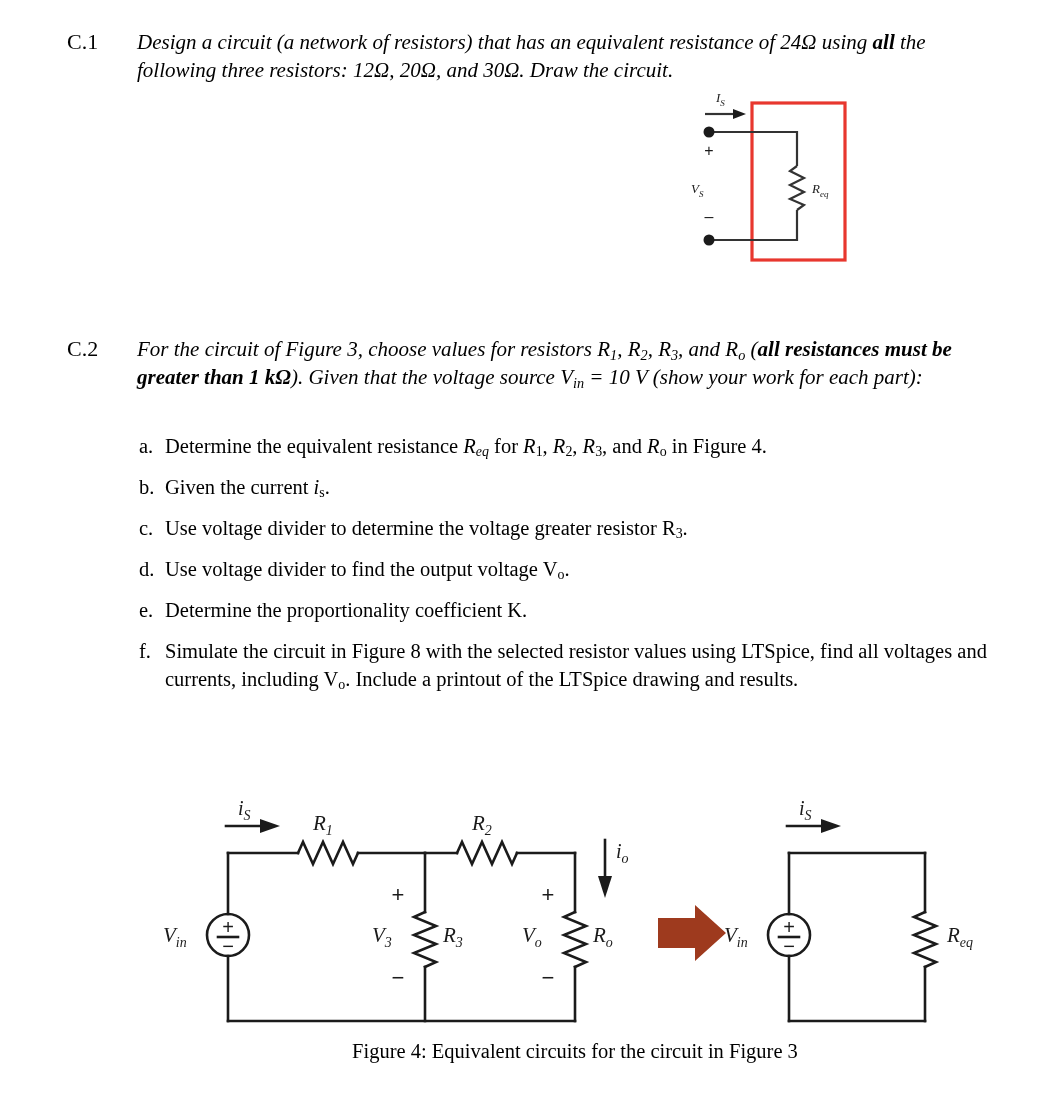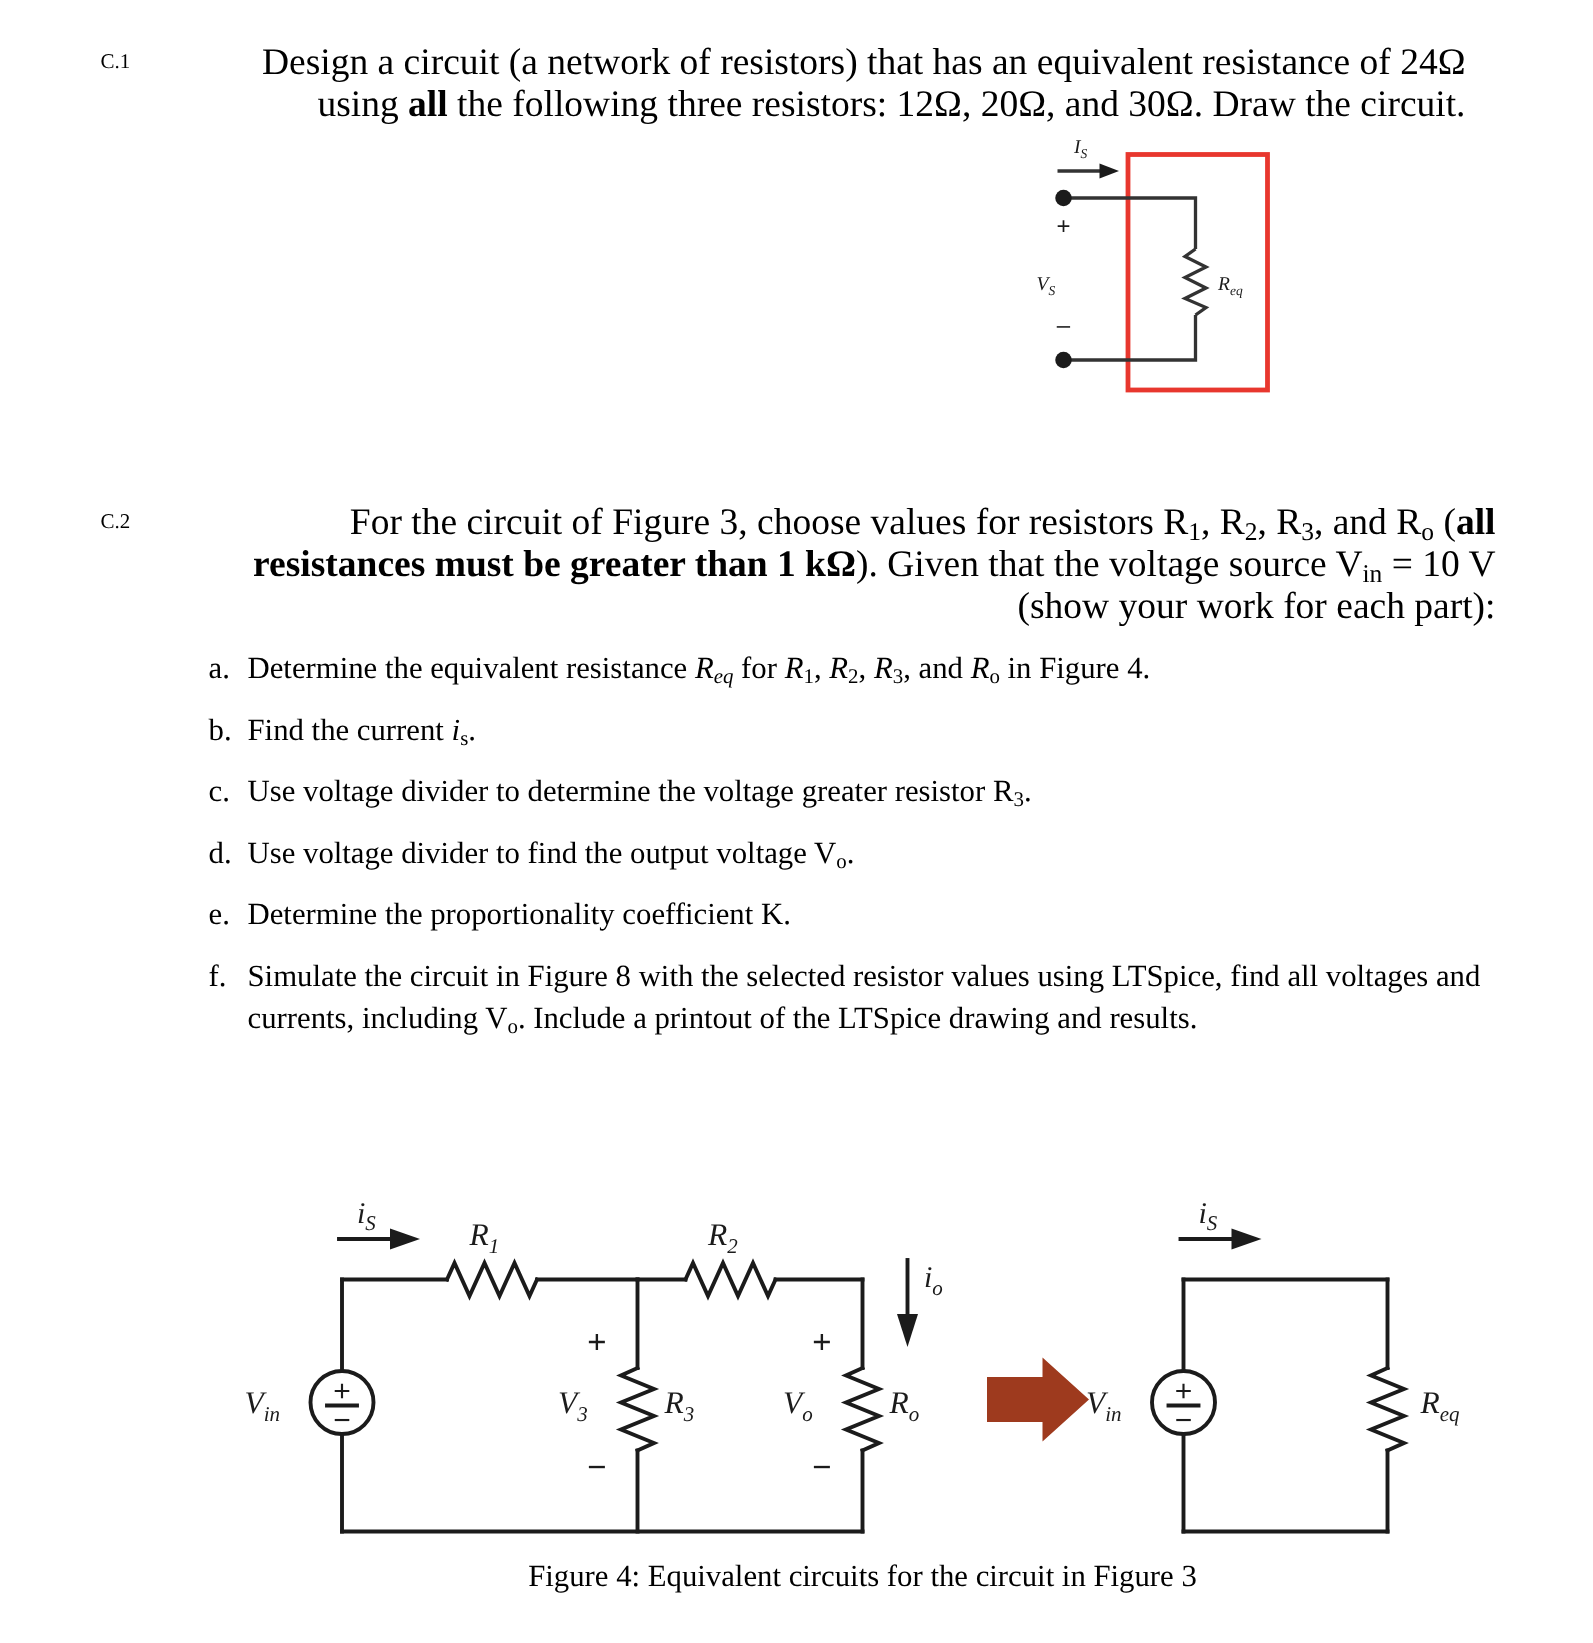--- a/index.html
+++ b/index.html
@@ -19,31 +19,32 @@
 
   
   .problem {
     position: absolute;
     display: block;
   }
   .prob-label {
     position: absolute;
     left: 0;
     top: 0;
-    font-size: 14px;
+    font-size: 22px;
     line-height: 28px;
     white-space: nowrap;
   }
   .prob-body {
     position: absolute;
     left: 70px;
     top: 0;
-    font-size: 25px;
+    font-size: 21px;
     line-height: 28px;
-    text-align: right;
+    text-align: left;
+    font-style: italic;
   }
   .prob-body b { font-weight: bold; }
 
   sub.v {
     font-size: 0.68em;
     vertical-align: -0.25em;
     line-height: 0;
   }
 
   
@@ -147,21 +148,21 @@
   <div class="prob-body" style="width:860px;" id="c2-body"><span>For the circuit of Figure 3, choose values for resistors R</span><sub class="v">1</sub><span>, R</span><sub class="v">2</sub><span>, R</span><sub class="v">3</sub><span>, and R</span><sub class="v">o</sub><span> (</span><b>all resistances must be greater than 1 kΩ</b><span>). Given that the voltage source V</span><sub class="v">in</sub><span> = 10 V (show your work for each part):</span></div>
 </div>
 
 <div class="sublist" style="left:139px; top:432px; width:860px;" id="sublist">
     <div class="sub-item" style="margin-bottom: 13px;">
       <span class="sub-marker">a.</span>
       <span class="sub-text"><span>Determine the equivalent resistance </span><span style="font-style: italic;">R</span><sub class="v" style="font-style: italic;">eq</sub><span> for </span><span style="font-style: italic;">R</span><sub class="v">1</sub><span>, </span><span style="font-style: italic;">R</span><sub class="v">2</sub><span>, </span><span style="font-style: italic;">R</span><sub class="v">3</sub><span>, and </span><span style="font-style: italic;">R</span><sub class="v">o</sub><span> in Figure 4.</span></span>
     </div>
     <div class="sub-item" style="margin-bottom: 13px;">
       <span class="sub-marker">b.</span>
-      <span class="sub-text"><span>Find the current </span><span style="font-style: italic;">i</span><sub class="v">s</sub><span>.</span></span>
+      <span class="sub-text"><span>Given the current </span><span style="font-style: italic;">i</span><sub class="v">s</sub><span>.</span></span>
     </div>
     <div class="sub-item" style="margin-bottom: 13px;">
       <span class="sub-marker">c.</span>
       <span class="sub-text"><span>Use voltage divider to determine the voltage greater resistor R</span><sub class="v">3</sub><span>.</span></span>
     </div>
     <div class="sub-item" style="margin-bottom: 13px;">
       <span class="sub-marker">d.</span>
       <span class="sub-text"><span>Use voltage divider to find the output voltage V</span><sub class="v">o</sub><span>.</span></span>
     </div>
     <div class="sub-item" style="margin-bottom: 13px;">

